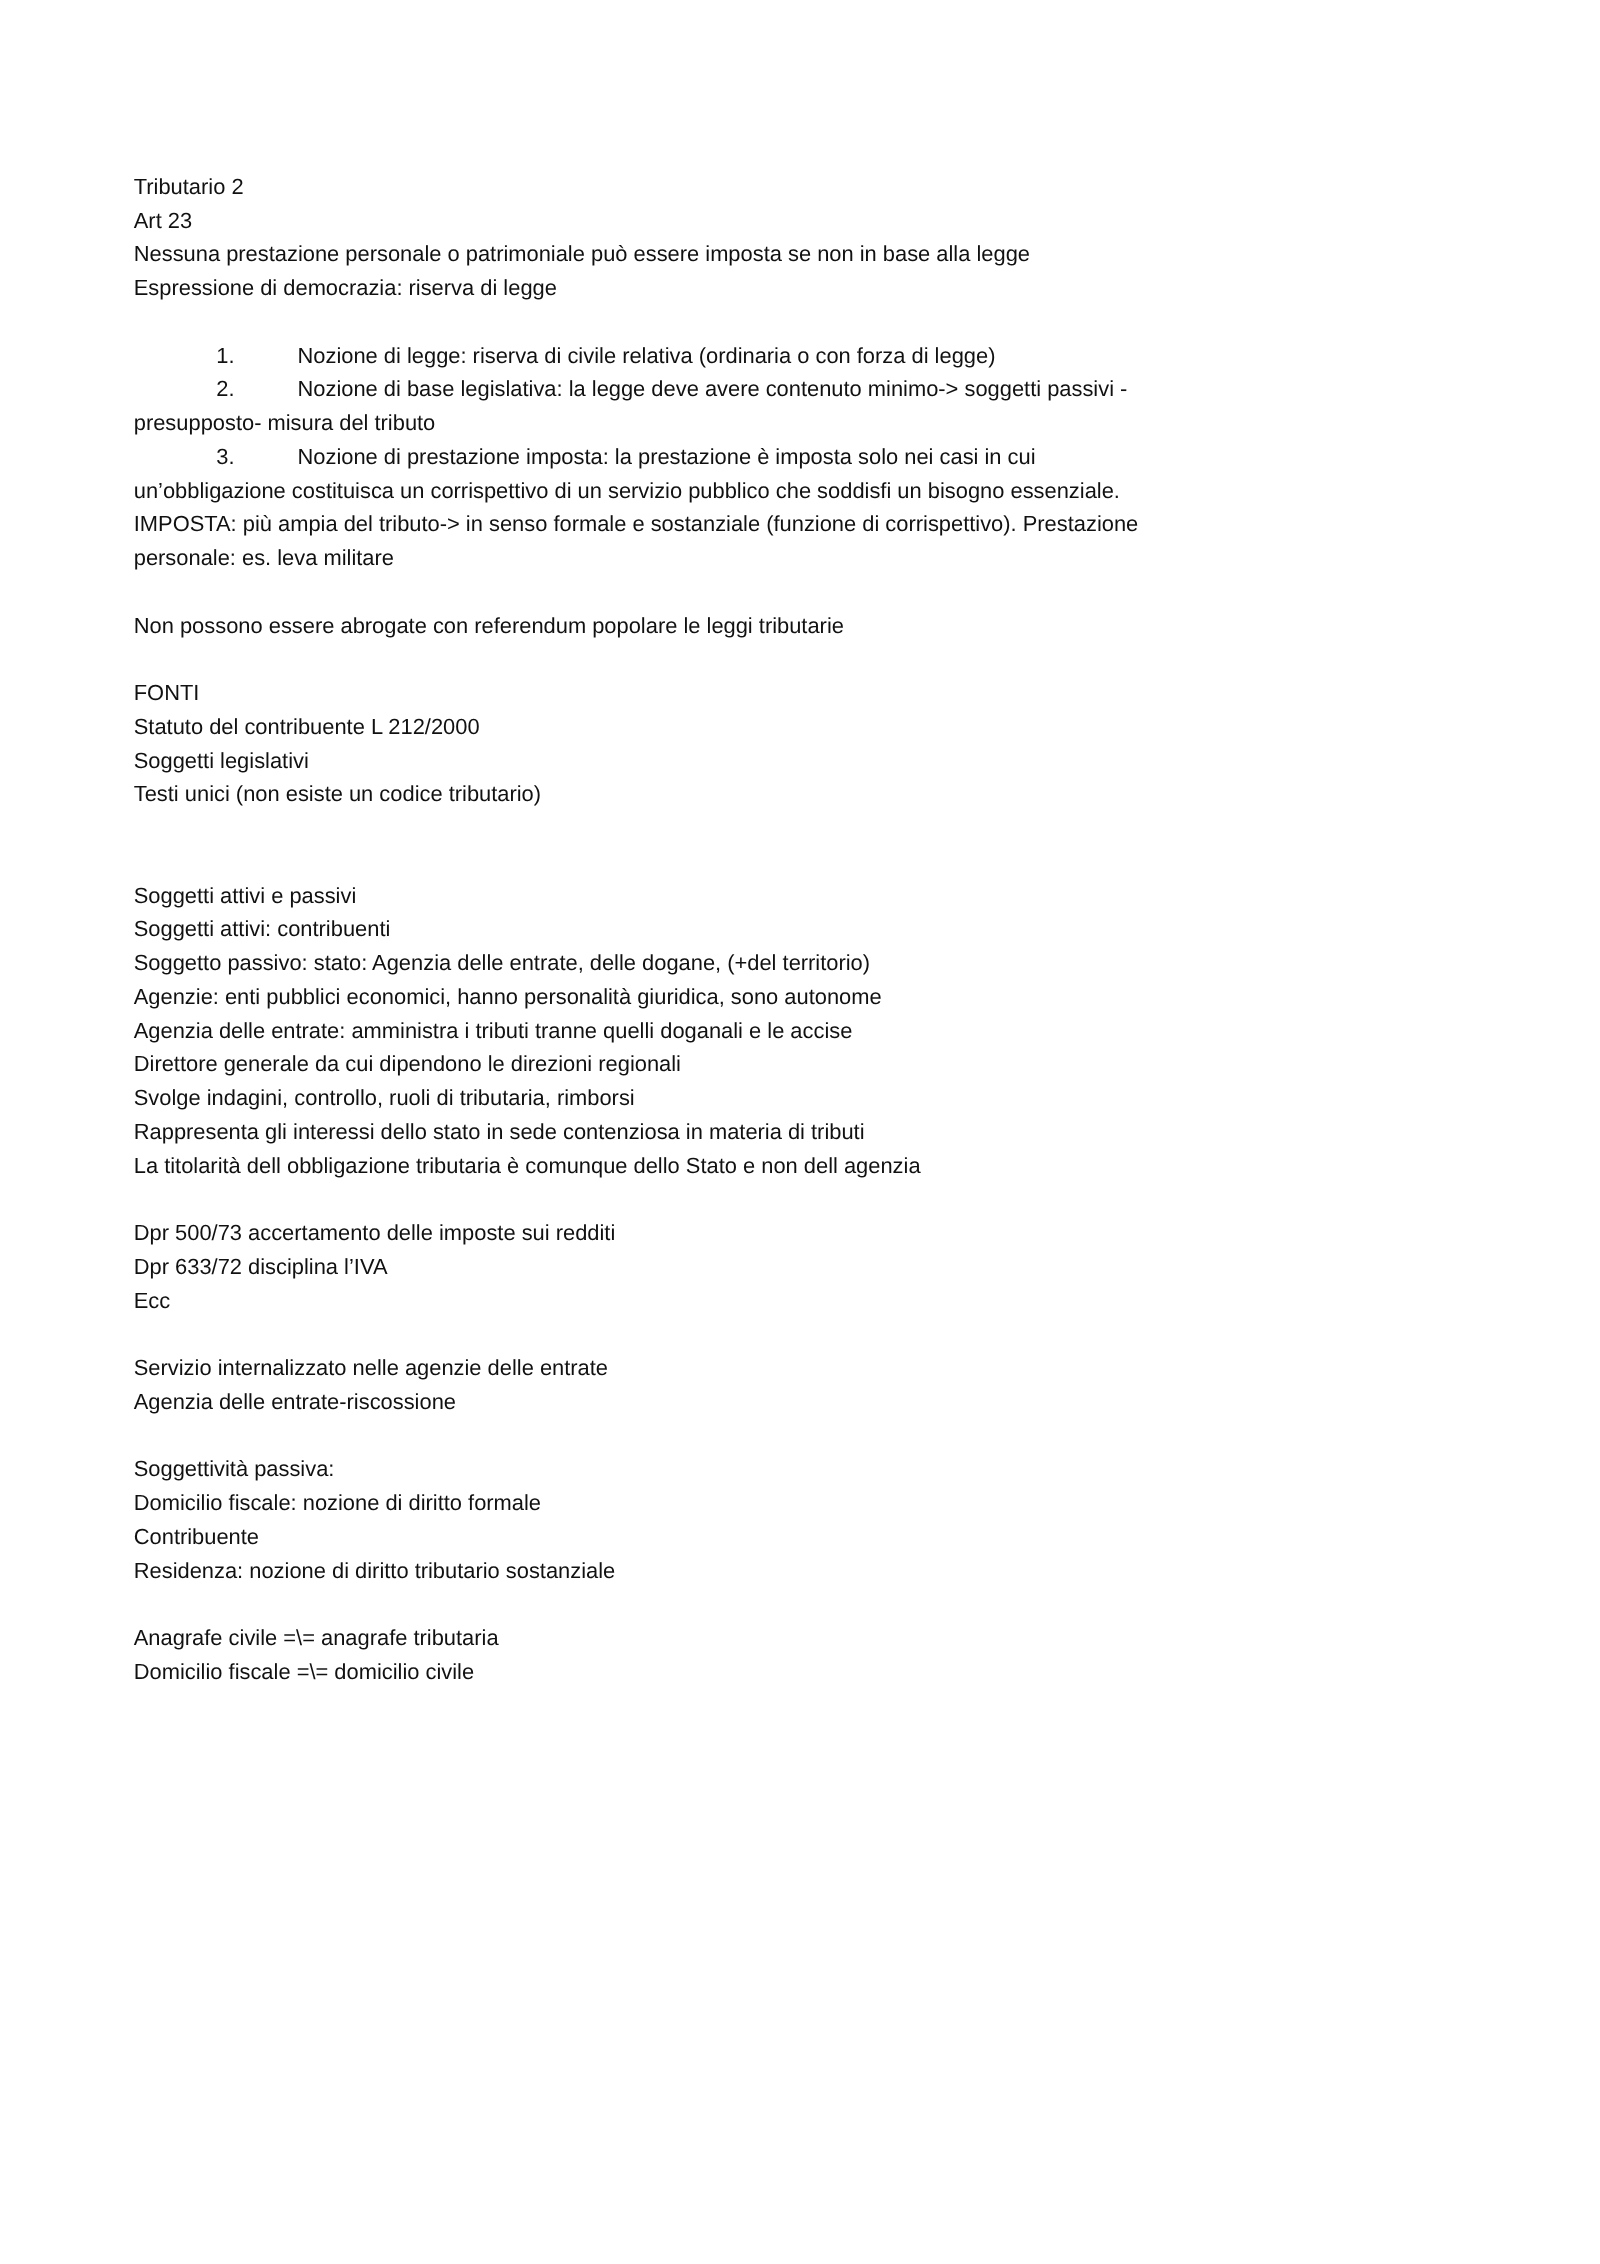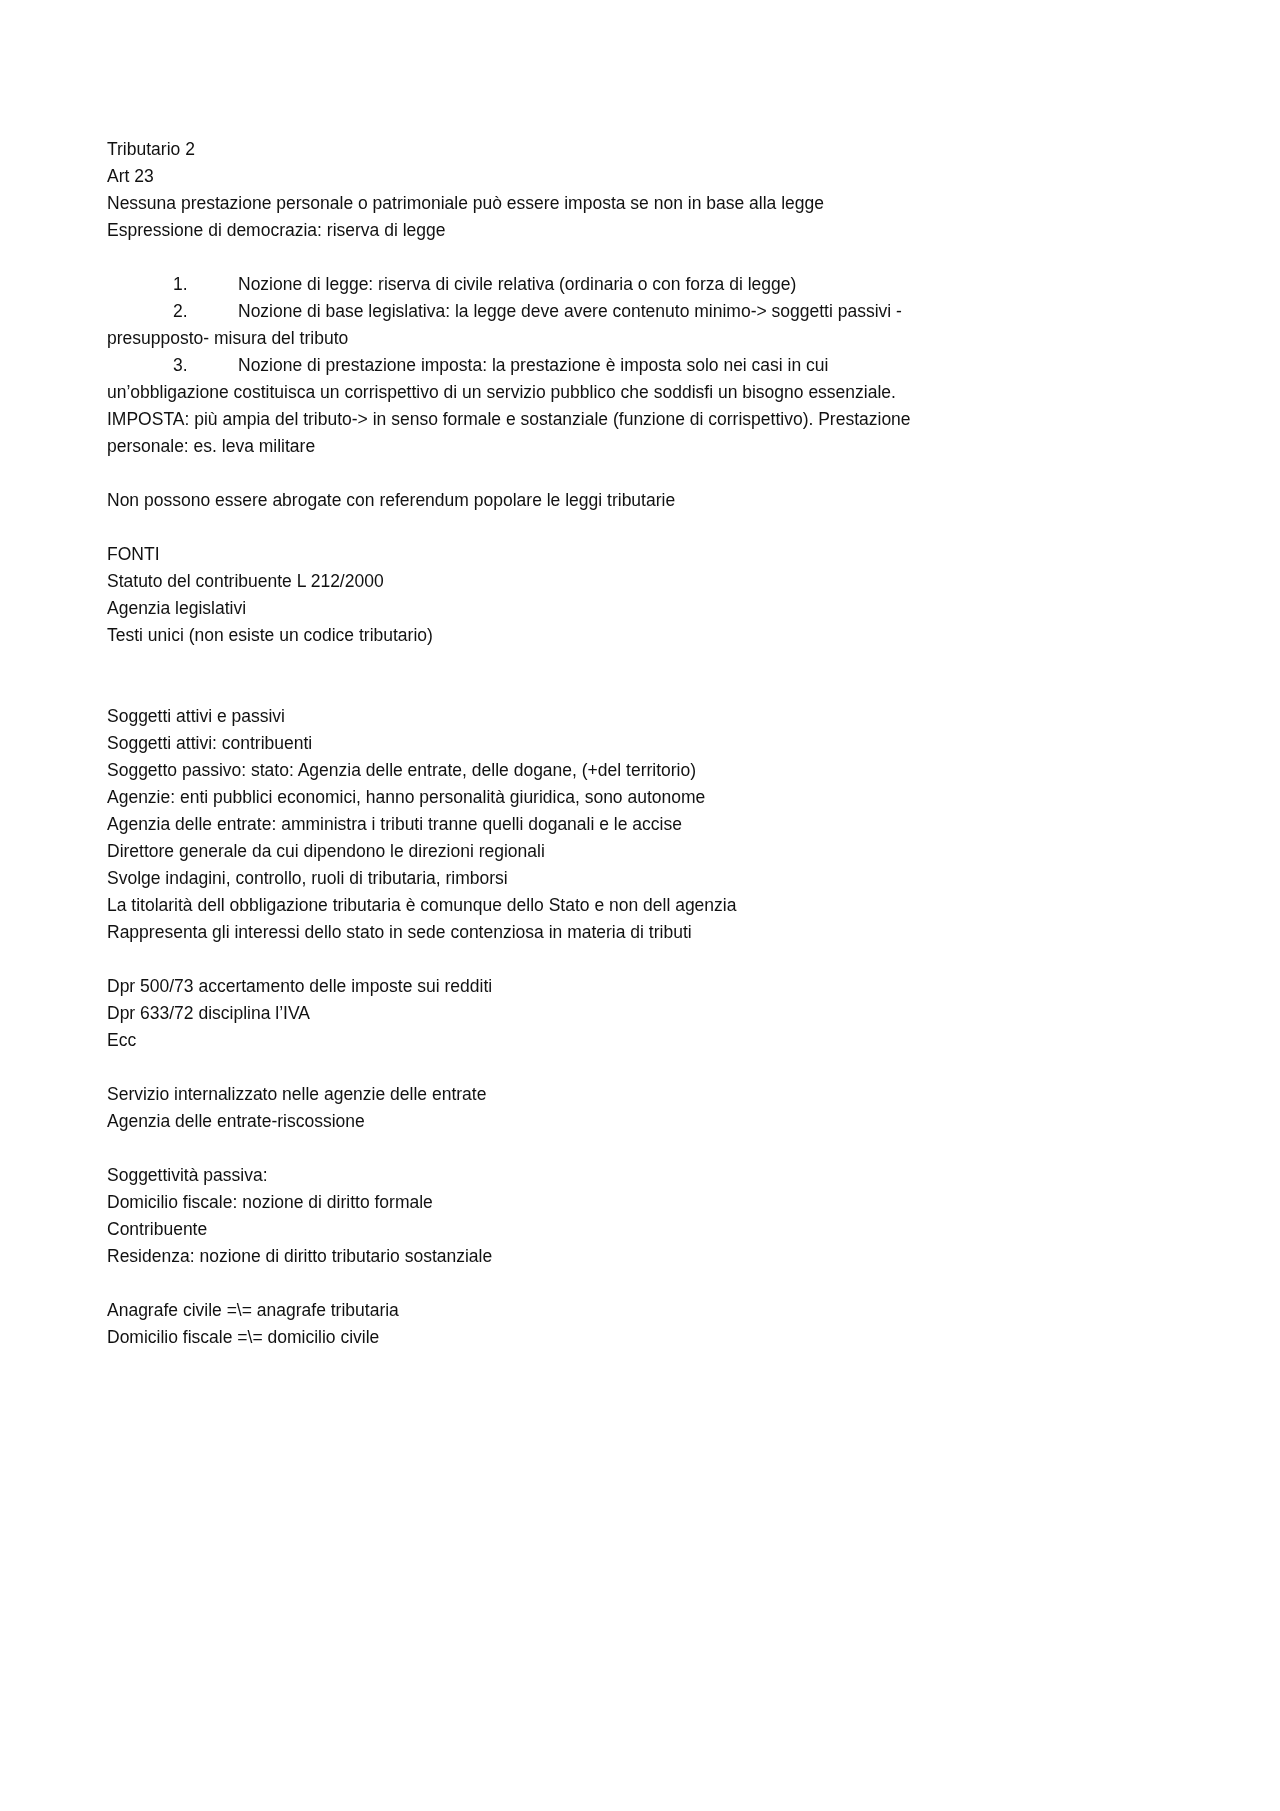--- a/index.html
+++ b/index.html
@@ -43,33 +43,33 @@
       <div class="line"><span>presupposto- misura del tributo</span></div>
       <div class="line"><span class="list-num">3.</span><span>Nozione di prestazione imposta: la prestazione è imposta solo nei casi in cui</span></div>
       <div class="line"><span>un’obbligazione costituisca un corrispettivo di un servizio pubblico che soddisfi un bisogno essenziale.</span></div>
       <div class="line"><span>IMPOSTA: più ampia del tributo-&gt; in senso formale e sostanziale (funzione di corrispettivo). Prestazione</span></div>
       <div class="line"><span>personale: es. leva militare</span></div>
       <div class="line blank"></div>
       <div class="line"><span>Non possono essere abrogate con referendum popolare le leggi tributarie</span></div>
       <div class="line blank"></div>
       <div class="line"><span>FONTI</span></div>
       <div class="line"><span>Statuto del contribuente L 212/2000</span></div>
-      <div class="line"><span>Agenzia legislativi</span></div>
+      <div class="line"><span>Soggetti legislativi</span></div>
       <div class="line"><span>Testi unici (non esiste un codice tributario)</span></div>
       <div class="line blank"></div>
       <div class="line blank"></div>
       <div class="line"><span>Soggetti attivi e passivi</span></div>
       <div class="line"><span>Soggetti attivi: contribuenti</span></div>
       <div class="line"><span>Soggetto passivo: stato: Agenzia delle entrate, delle dogane, (+del territorio)</span></div>
       <div class="line"><span>Agenzie: enti pubblici economici, hanno personalità giuridica, sono autonome</span></div>
       <div class="line"><span>Agenzia delle entrate: amministra i tributi tranne quelli doganali e le accise</span></div>
       <div class="line"><span>Direttore generale da cui dipendono le direzioni regionali</span></div>
       <div class="line"><span>Svolge indagini, controllo, ruoli di tributaria, rimborsi</span></div>
+      <div class="line"><span>Rappresenta gli interessi dello stato in sede contenziosa in materia di tributi</span></div>
       <div class="line"><span>La titolarità dell obbligazione tributaria è comunque dello Stato e non dell agenzia</span></div>
-      <div class="line"><span>Rappresenta gli interessi dello stato in sede contenziosa in materia di tributi</span></div>
       <div class="line blank"></div>
       <div class="line"><span>Dpr 500/73 accertamento delle imposte sui redditi</span></div>
       <div class="line"><span>Dpr 633/72 disciplina l’IVA</span></div>
       <div class="line"><span>Ecc</span></div>
       <div class="line blank"></div>
       <div class="line"><span>Servizio internalizzato nelle agenzie delle entrate</span></div>
       <div class="line"><span>Agenzia delle entrate-riscossione</span></div>
       <div class="line blank"></div>
       <div class="line"><span>Soggettività passiva:</span></div>
       <div class="line"><span>Domicilio fiscale: nozione di diritto formale</span></div>

